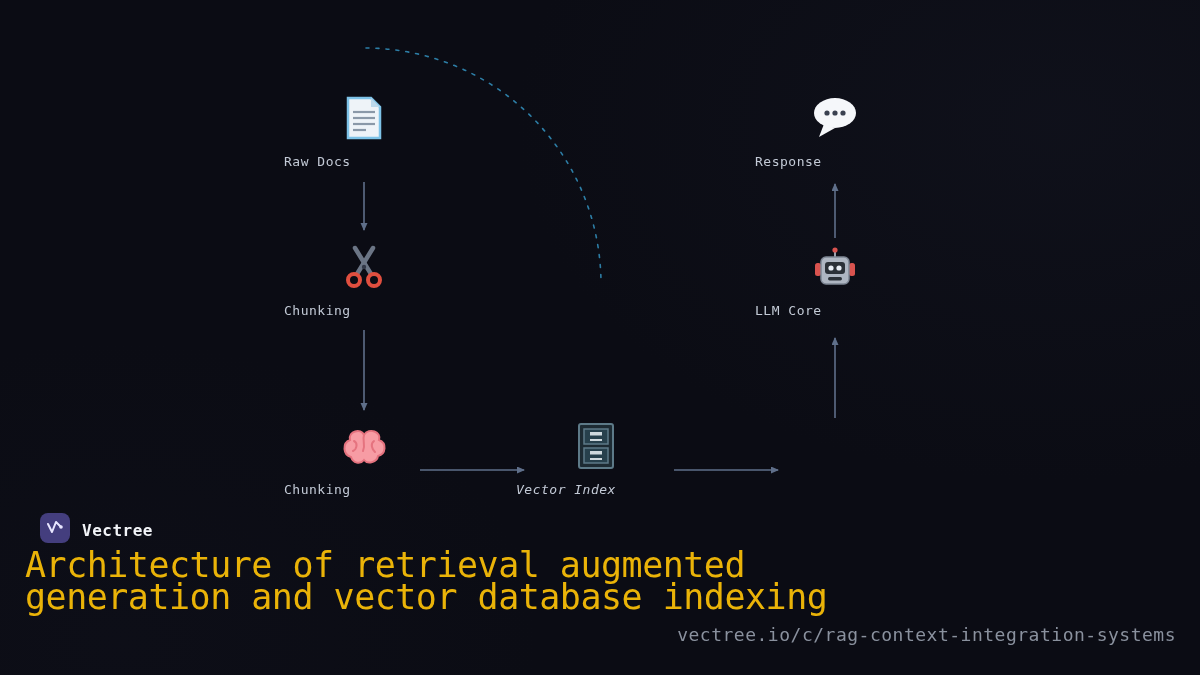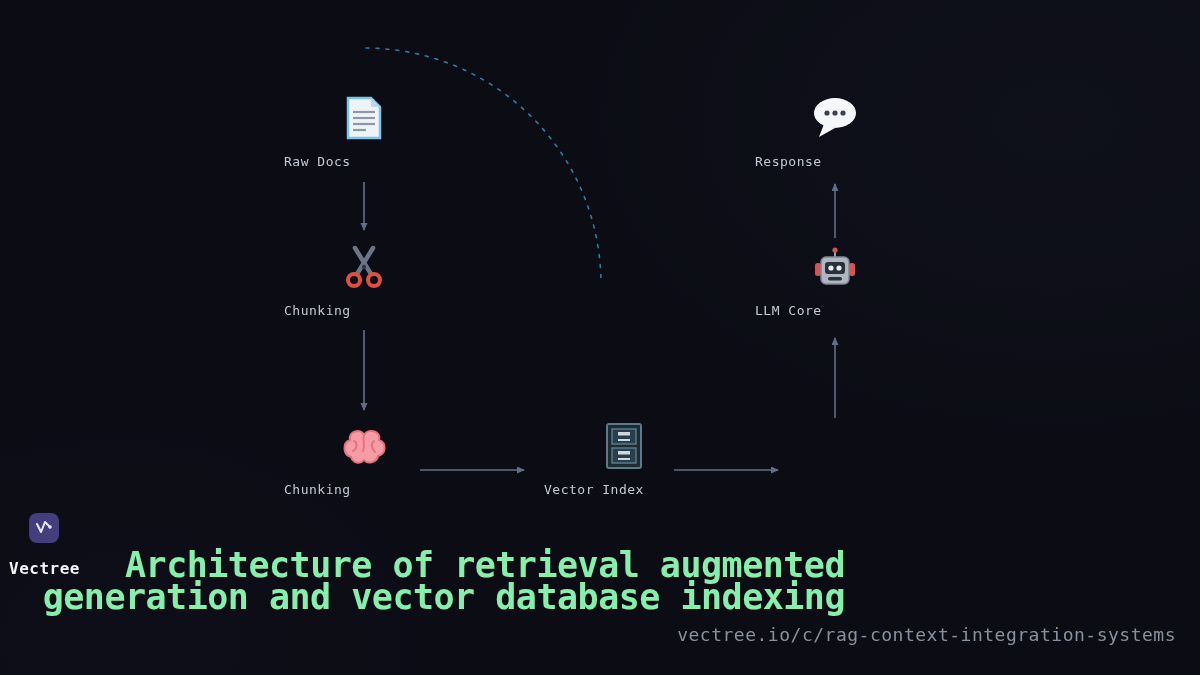--- a/index.html
+++ b/index.html
@@ -32,38 +32,38 @@
   .node .label {
     margin-top: 10px;
     font-size: 13px;
     letter-spacing: 0.5px;
     color: #c3cad6;
     white-space: nowrap;
   }
   .n-raw-docs     { left: 364px; top:  92px; }
   .n-chunking     { left: 364px; top: 241px; }
   .n-embedder     { left: 364px; top: 420px; }
-  .n-vector-index { left: 624px; top: 420px; }
+  .n-vector-index { left: 596px; top: 420px; font-style: italic; }
   .n-retriever    { left: 835px; top: 420px; }
   .n-llm-core     { left: 835px; top: 241px; }
   .n-response     { left: 835px; top:  92px; }
 
   
   .brand-row {
-    position: absolute; left: 9px; top: 513px;
-    display: flex; align-items: center; gap: 12px; flex-direction: column;
+    position: absolute; left: 40px; top: 513px;
+    display: flex; align-items: center; gap: 12px;
   }
   .brand-name {
     font-size: 16px; font-weight: bold; color: #f2f4f8; letter-spacing: 0.5px;
   }
   .page-title {
     position: absolute; left: 25px; top: 549px;
     width: 820px;
-    font-size: 35px; line-height: 32px; font-weight: bold;
-    color: #86efac; letter-spacing: -0.5px; text-align: right;
+    font-size: 35px; line-height: 32px; font-weight: normal;
+    color: #eab308; letter-spacing: -0.5px;
   }
   .footer-url {
     position: absolute; right: 24px; top: 624px;
     font-size: 18px; color: #8a919e; letter-spacing: 0.5px;
   }
 </style>
 </head>
 <body>
 
 <div class="stage">

